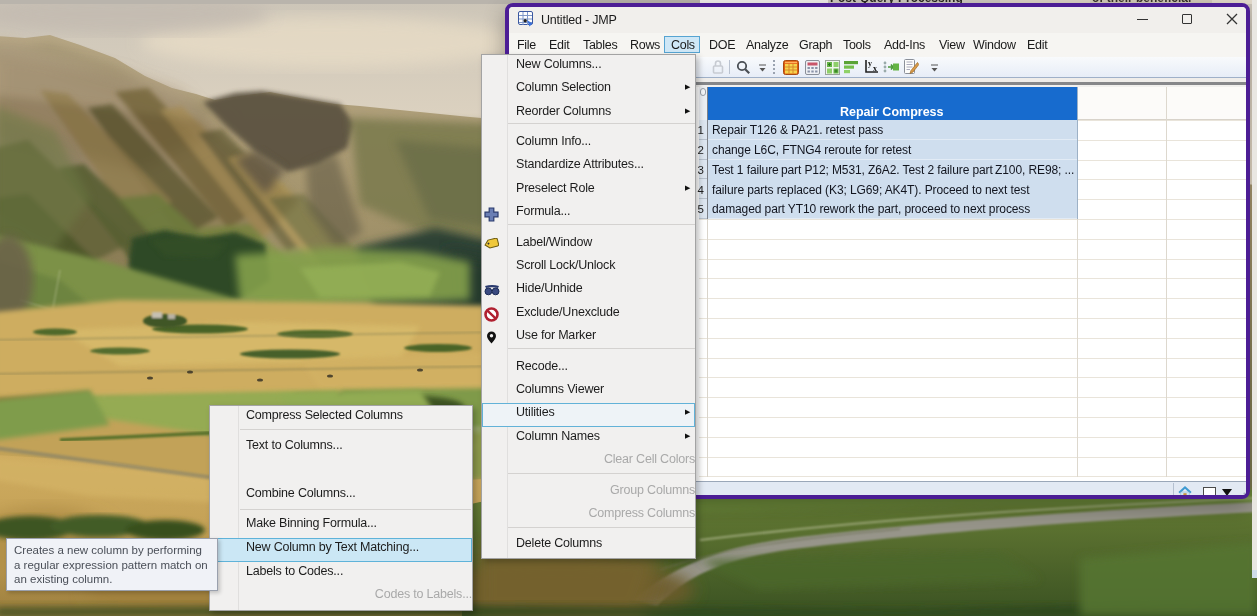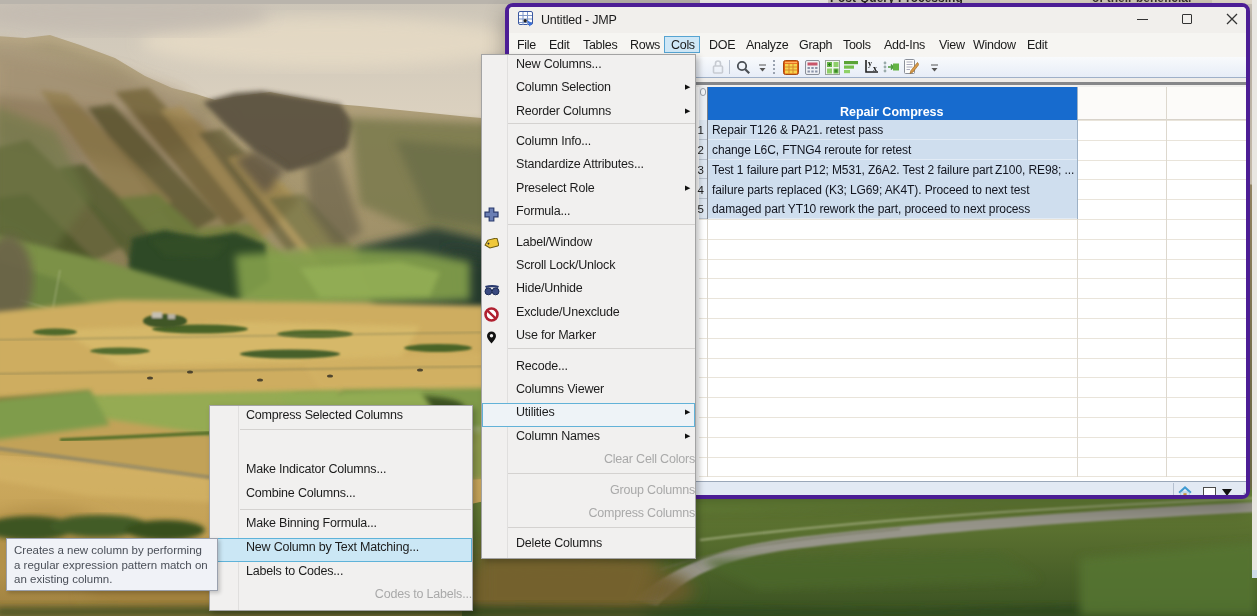--- a/index.html
+++ b/index.html
@@ -427,21 +427,21 @@
   <svg class="abs" style="left:4px;top:276.6px" width="11" height="13" viewBox="0 0 11 13">
     <path d="M5.5,0.5 a4.5,4.5 0 0 1 4.5,4.5 q0,2.6 -4.5,7.5 q-4.5,-4.9 -4.5,-7.5 a4.5,4.5 0 0 1 4.5,-4.5 Z" fill="#111"></path>
     <circle cx="5.5" cy="4.8" r="1.7" fill="#f1f0ef"></circle>
   </svg>
 </div>
 
 <div class="abs" id="submenu" style="z-index:10;left:209px;top:404.5px;width:264px;height:206px;background:#f1f0ef;border:1px solid #a3a3a3;box-shadow:3px 3px 6px rgba(0,0,0,0.25);font-size:12.5px;letter-spacing:-0.2px;color:#1c1c1c;overflow:hidden">
   <div class="abs" style="left:27.7px;top:0;width:1px;height:204px;background:#e0dfde"></div>
   <div class="si" style="top:0">Compress Selected Columns</div>
   <div class="ssep" style="top:23.8px"></div>
-  <div class="si" style="top:54.4px">Make Indicator Columns...</div>
+  <div class="si" style="top:30.7px">Text to Columns...</div>
   <div class="si" style="top:78.1px">Combine Columns...</div>
   <div class="ssep" style="top:103.2px"></div>
   <div class="si" style="top:108.8px">Make Binning Formula...</div>
   <div class="abs" style="left:0;top:132.5px;width:262px;height:23.7px;background:#cbe7f5;border:1px solid #5fb3d9"></div>
   <div class="si" style="top:132.5px">New Column by Text Matching...</div>
   <div class="si" style="top:156.2px">Labels to Codes...</div>
   <div class="si dis" style="top:179.9px">Codes to Labels...</div>
 </div>
 
 <div class="abs" id="tooltip" style="z-index:11;left:6px;top:538px;width:212px;height:53px;background:#f0f2f7;border:1px solid #9aa0ad;box-shadow:2px 2px 4px rgba(0,0,0,0.2);color:#4a4f58;font-size:11.5px;line-height:14.7px;padding:4px 0 0 7px">

